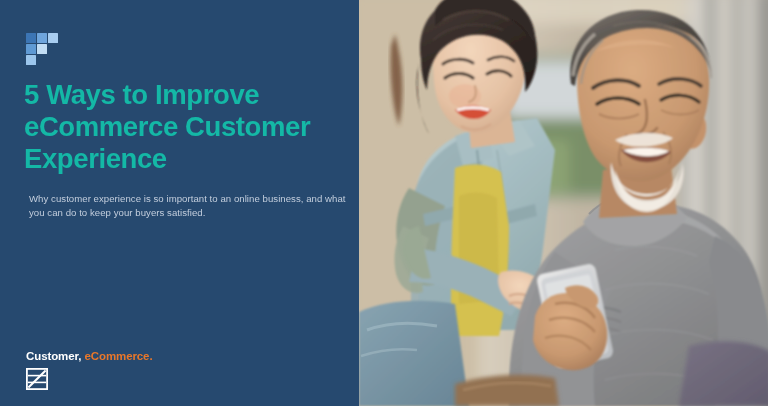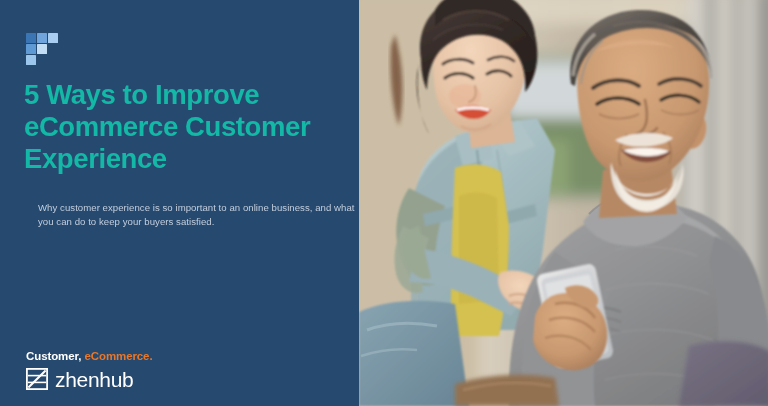--- a/index.html
+++ b/index.html
@@ -61,21 +61,21 @@
     font-weight: bold;
     letter-spacing: -0.4px;
   }
 
   
   .subtitle {
     position: absolute;
     left: 25px;
     top: 188px;
     width: 320px;
-    margin: 13px;
+    margin: 4px;
     color: #c3cedd;
     font-size: 9.6px;
     line-height: 14px;
     font-weight: normal;
     letter-spacing: 0.05px;
   }
 
   
   .footer-brand {
     position: absolute;
@@ -146,21 +146,20 @@
     <div class="footer-brand">
       <div class="tagline"><span>Customer,</span> <span class="accent">eCommerce.</span></div>
 
       <div class="logo-lockup">
         <svg class="logo-glyph" viewBox="0 0 22 22">
           <rect x="0.9" y="0.9" width="20.2" height="20.2" fill="none" stroke="#ffffff" stroke-width="1.8"></rect>
           <line x1="1.8" y1="7.6" x2="20.2" y2="7.6" stroke="#ffffff" stroke-width="1.6"></line>
           <line x1="1.8" y1="14.4" x2="20.2" y2="14.4" stroke="#ffffff" stroke-width="1.6"></line>
           <line x1="2.4" y1="19.4" x2="19.6" y2="2.6" stroke="#ffffff" stroke-width="2.1"></line>
         </svg>
-        <span class="logo-word">zhenhub</span>
       </div>
     </div>
   </div>
 
   <div class="right-panel">
     <svg class="photo-svg" viewBox="0 0 409 406" preserveAspectRatio="xMidYMid slice">
       <defs>
 
         <filter id="bgBlur" x="-20%" y="-20%" width="140%" height="140%">
           <feGaussianBlur stdDeviation="7"></feGaussianBlur>

